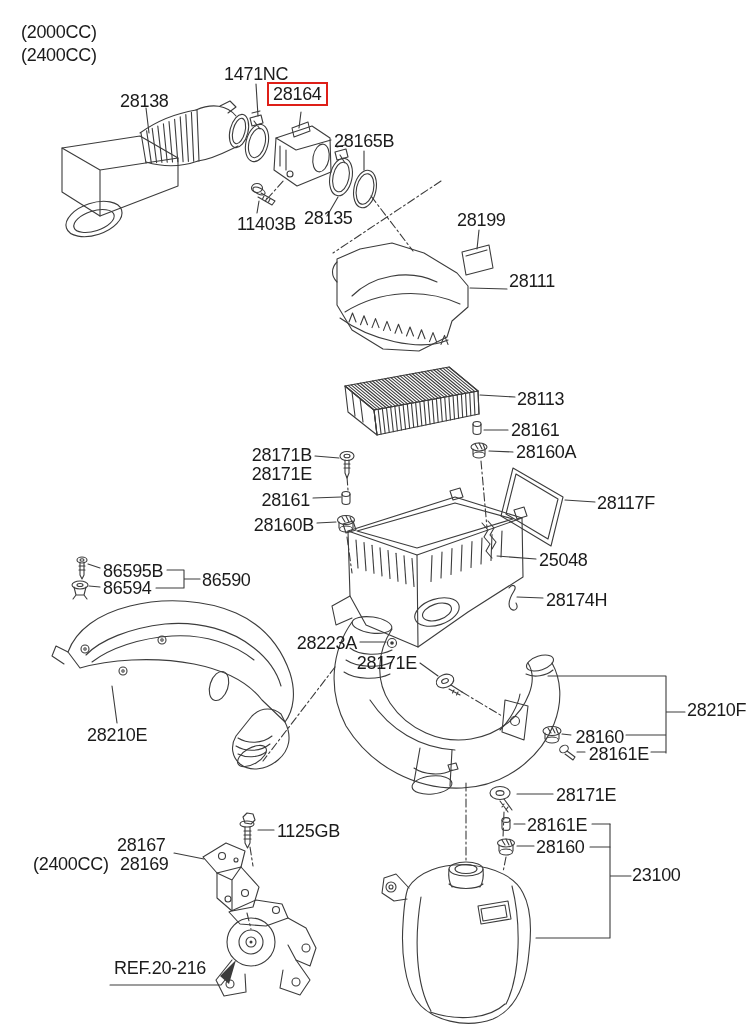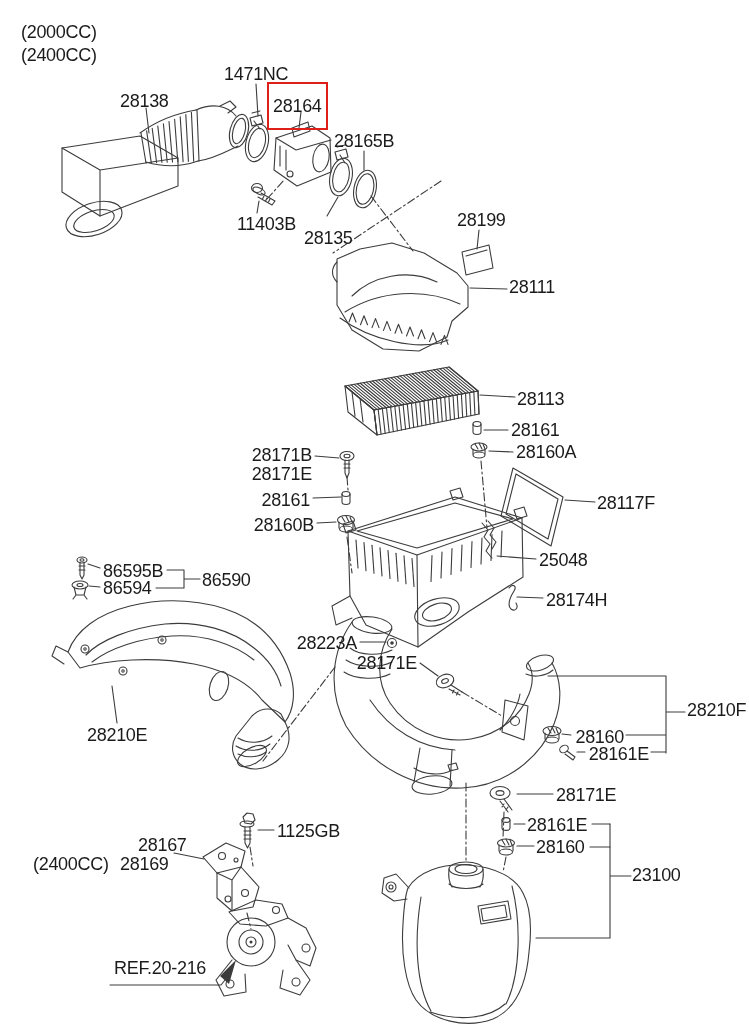--- a/index.html
+++ b/index.html
@@ -5,21 +5,21 @@
   html,body{margin:0;padding:0;background:#fff;}
   .stage{position:relative;width:749px;height:1024px;background:#ffffff;
          font-family:"Liberation Sans",sans-serif;color:#1b1b1b;overflow:hidden;}
   .art{position:absolute;left:0;top:0;}
   svg *{stroke:#3c3c3c;stroke-width:1.1;fill:none;stroke-linecap:round;stroke-linejoin:round;}
   svg .fill{fill:#3c3c3c;stroke:none;}
   svg .thin{stroke-width:0.8;}
   svg .dash{stroke-dasharray:8 3 2 3;}
   .lbl{position:absolute;font-size:18px;line-height:20px;white-space:nowrap;letter-spacing:-0.3px;}
   .r{text-align:left;}
-  .hl{border:2px solid #de1f18;padding:12px 4px;}
+  .hl{border:2px solid #de1f18;padding:0 4px;}
 </style>
 </head>
 <body>
 
 <div class="stage">
 
 <svg id="art" class="art" width="749" height="1024" viewBox="0 0 749 1024">
 
   <g>
     <path d="M62,148 L140,136 L178,158 L178,186 L100,216 L62,192 Z"></path>
@@ -404,23 +404,23 @@
     </svg>
 
   <div class="lbl" style="left:21px;top:22px">(2000CC)</div>
   <div class="lbl" style="left:21px;top:45px">(2400CC)</div>
 
   <div class="lbl" style="left:120px;top:91px">28138</div>
   <div class="lbl" style="left:224px;top:64px">1471NC</div>
   <div class="lbl hl" style="left:267px;top:82px">28164</div>
   <div class="lbl" style="left:334px;top:131px">28165B</div>
   <div class="lbl" style="left:237px;top:214px">11403B</div>
-  <div class="lbl" style="left:304px;top:228px">28135</div>
+  <div class="lbl" style="left:304px;top:208px">28135</div>
   <div class="lbl" style="left:457px;top:210px">28199</div>
-  <div class="lbl" style="left:509px;top:277px">28111</div>
+  <div class="lbl" style="left:509px;top:271px">28111</div>
   <div class="lbl" style="left:517px;top:389px">28113</div>
   <div class="lbl" style="left:511px;top:420px">28161</div>
   <div class="lbl" style="left:516px;top:442px">28160A</div>
   <div class="lbl r" style="right:437px;top:445px">28171B</div>
   <div class="lbl r" style="right:437px;top:464px">28171E</div>
   <div class="lbl r" style="right:439px;top:490px">28161</div>
   <div class="lbl r" style="right:435px;top:515px">28160B</div>
   <div class="lbl" style="left:597px;top:493px">28117F</div>
   <div class="lbl" style="left:539px;top:550px">25048</div>
   <div class="lbl" style="left:546px;top:590px">28174H</div>
@@ -431,17 +431,17 @@
   <div class="lbl r" style="right:332px;top:653px">28171E</div>
   <div class="lbl" style="left:87px;top:725px">28210E</div>
   <div class="lbl" style="left:687px;top:700px">28210F</div>
   <div class="lbl r" style="right:125px;top:727px">28160</div>
   <div class="lbl r" style="right:100px;top:744px">28161E</div>
   <div class="lbl" style="left:556px;top:785px">28171E</div>
   <div class="lbl" style="left:527px;top:815px">28161E</div>
   <div class="lbl" style="left:536px;top:837px">28160</div>
   <div class="lbl" style="left:632px;top:865px">23100</div>
   <div class="lbl" style="left:277px;top:821px">1125GB</div>
-  <div class="lbl" style="left:138px;top:835px">28167</div>
+  <div class="lbl" style="left:117px;top:835px">28167</div>
   <div class="lbl" style="left:33px;top:854px">(2400CC)</div>
   <div class="lbl" style="left:120px;top:854px">28169</div>
   <div class="lbl" style="left:114px;top:958px">REF.20-216</div>
 </div>
 
 </body></html>

